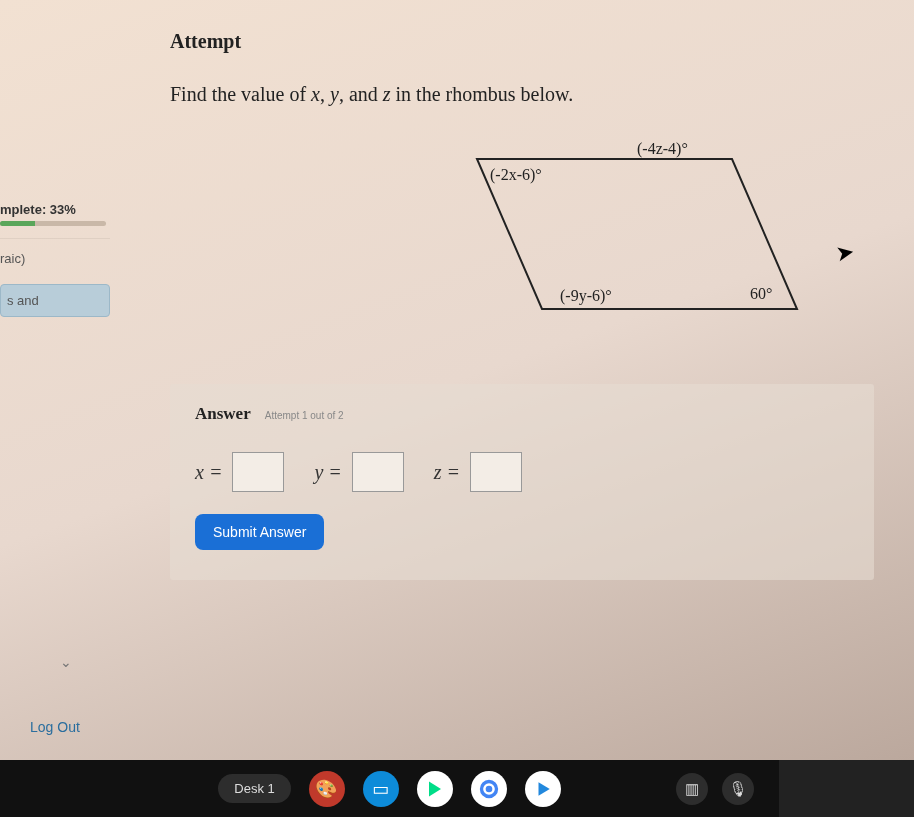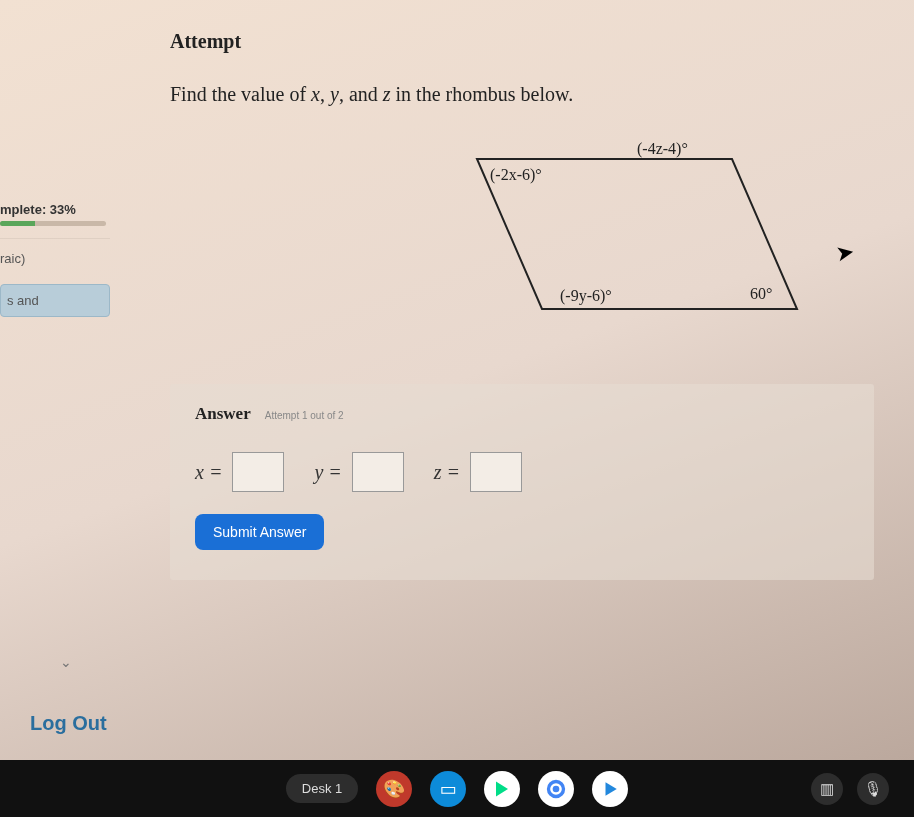--- a/index.html
+++ b/index.html
@@ -3,37 +3,37 @@
 <meta charset="utf-8">
 <style>
   html,body{margin:0;padding:0;width:914px;height:817px;overflow:hidden;font-family:Georgia,'Times New Roman',serif;background:#222;}
   .screen{width:914px;height:760px;background:linear-gradient(160deg,#f2e1d2 0%,#e8d8ce 50%,#bba89d 100%);position:relative;display:flex;}
   .sidebar{width:110px;flex:0 0 110px;padding-top:190px;box-sizing:border-box;font-family:-apple-system,Helvetica,Arial,sans-serif;}
   .side-item{font-size:13px;color:#555;padding:12px 4px 12px 0;border-bottom:1px solid rgba(0,0,0,.06);}
   .side-item.complete{font-weight:700;color:#333;}
   .side-item.active{background:#b8cdd9;border-radius:4px;border:1px solid #9cb8c8;padding:8px 6px;margin:6px 0;}
   .progress{height:5px;background:#c9b8a8;border-radius:3px;margin-top:4px;overflow:hidden;}
   .progress>div{height:100%;background:#5aa65a;width:33%;}
-  .logout{position:absolute;left:30px;bottom:25px;color:#2a6e9e;font-size:20px;font-family:-apple-system,Helvetica,Arial,sans-serif;cursor:pointer;font-weight:bold;}
+  .logout{position:absolute;left:30px;bottom:25px;color:#2a6e9e;font-size:14px;font-family:-apple-system,Helvetica,Arial,sans-serif;cursor:pointer;}
   .chev{position:absolute;left:60px;bottom:90px;color:#777;font-size:14px;}
   .main{flex:1;padding:30px 40px 0 60px;box-sizing:border-box;position:relative;}
   .qtitle{font-weight:700;font-size:20px;color:#222;margin-bottom:30px;font-family:Georgia,serif;}
   .prompt{font-size:20px;color:#222;font-family:Georgia,serif;margin-bottom:8px;}
   .prompt .mv{font-style:italic;font-family:"Computer Modern",Georgia,serif;}
   .diagram{width:100%;height:260px;position:relative;}
   .answer-panel{background:rgba(230,220,210,.6);padding:20px 25px 30px;border-radius:3px;margin-top:10px;}
   .ans-head{font-size:17px;font-weight:700;color:#222;font-family:Georgia,serif;}
   .attempt{font-size:10px;color:#888;font-weight:400;margin-left:10px;font-family:-apple-system,Helvetica,Arial,sans-serif;}
   .inputs{margin:28px 0 22px;display:flex;gap:30px;align-items:center;font-family:"Computer Modern",Georgia,serif;font-style:italic;font-size:20px;color:#333;}
   .inputs .grp{display:flex;align-items:center;gap:10px;}
   .inputs input{width:46px;height:36px;border:1px solid #999;background:#f3ede6;font-size:16px;text-align:center;}
   .submit{background:#1a6fd6;color:#fff;border:none;padding:10px 18px;font-size:14px;font-family:-apple-system,Helvetica,Arial,sans-serif;border-radius:8px;cursor:pointer;}
   .cursor{position:absolute;right:60px;top:240px;font-size:22px;color:#000;transform:rotate(-10deg);}
   
-  .taskbar{width:914px;height:57px;background:#111;position:relative;display:flex;align-items:center;justify-content:center;gap:18px;}
+  .taskbar{width:779px;height:57px;background:#111;position:relative;display:flex;align-items:center;justify-content:center;gap:18px;}
   .pill{background:#2d2d2d;color:#ddd;font-size:13px;padding:7px 16px;border-radius:18px;font-family:-apple-system,Helvetica,Arial,sans-serif;}
   .tb-icon{width:36px;height:36px;border-radius:50%;display:flex;align-items:center;justify-content:center;font-size:18px;color:#fff;}
   .tb-right{position:absolute;right:25px;display:flex;gap:14px;align-items:center;}
   .sq{width:32px;height:32px;border-radius:50%;background:#2d2d2d;display:flex;align-items:center;justify-content:center;color:#ddd;font-size:15px;}
   svg text{font-family:Georgia,serif;}
 </style>
 </head>
 <body>
 
 <div class="screen">

